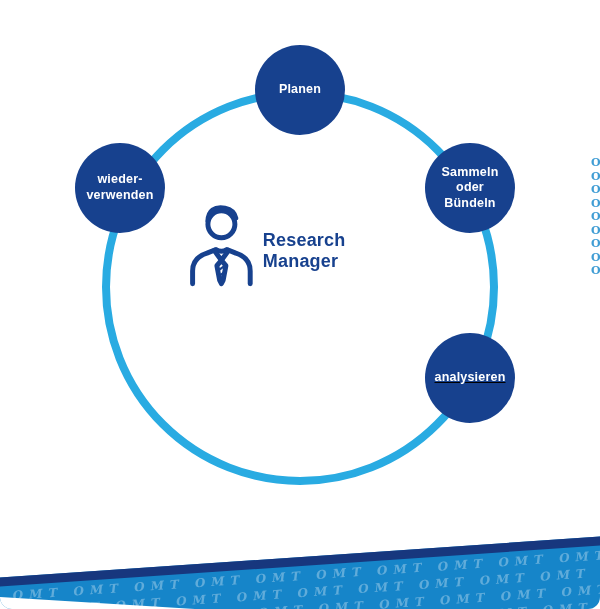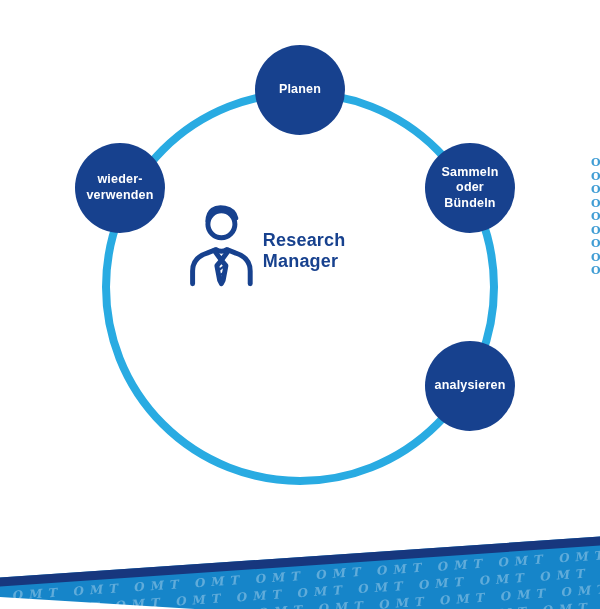--- a/index.html
+++ b/index.html
@@ -6,39 +6,40 @@
     --node-color:#17418e;
     --ring-color:#29abe2;
     --navy:#17377e;
     --band-blue:#1685c9;
     --text-navy:#17418e;
   }
   html,body{margin:0;padding:0;background:#fff;}
   .stage{
     position:relative;width:600px;height:609px;overflow:hidden;background:#fff;
     font-family:"Liberation Sans",sans-serif;
+    border-radius:12px;
   }
   
   .ring{
     position:absolute;left:102px;top:89px;width:380px;height:380px;
     border:8px solid var(--ring-color);border-radius:50%;
   }
   
   .node{
     position:absolute;width:90px;height:90px;border-radius:50%;
     background:var(--node-color);
     display:flex;align-items:center;justify-content:center;text-align:center;
   }
   .node-label{
     color:#fff;font-weight:bold;font-size:12.5px;line-height:1.25;
     white-space:pre-line;letter-spacing:.2px;
   }
   .node-0{left:255px;top:45px;}
   .node-1{left:425px;top:143px;}
-  .node-2{left:425px;top:341px;}
+  .node-2{left:425px;top:333px;text-decoration:underline;}
   .node-3{left:255px;top:439px;}
   .node-4{left:85px;top:341px;}
   .node-5{left:75px;top:143px;}
   
   .center{
     position:absolute;left:180px;top:198px;width:240px;
     display:flex;flex-direction:row;align-items:center;
   }
   .center-title{
     margin-top:12px;color:var(--text-navy);font-weight:bold;font-size:18px;

